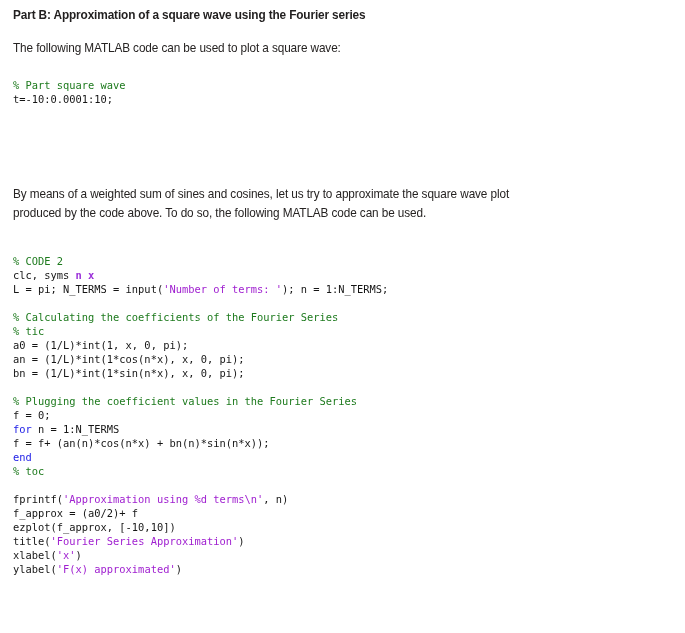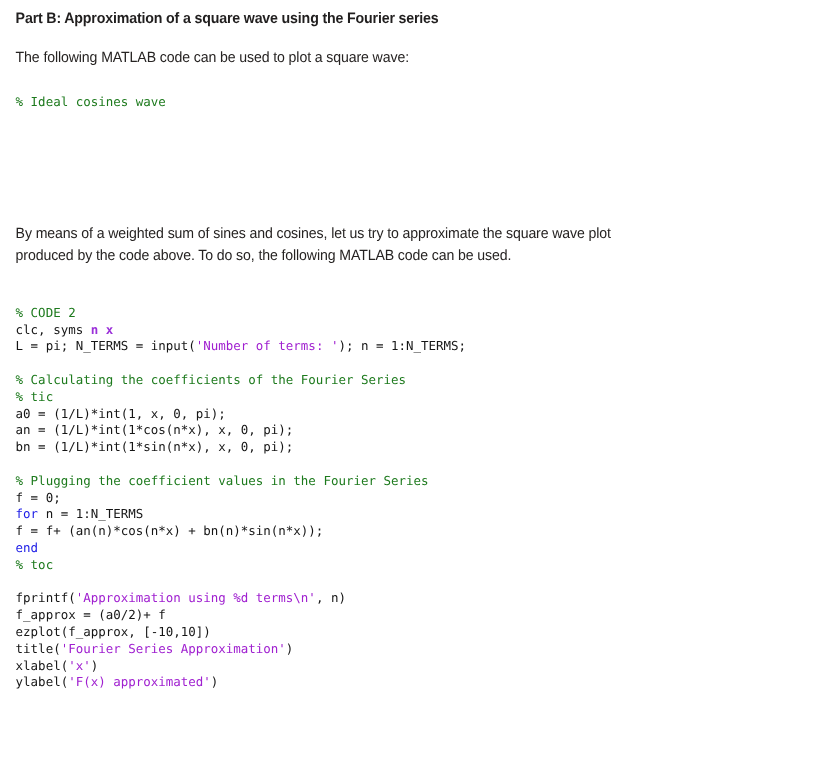--- a/index.html
+++ b/index.html
@@ -71,21 +71,21 @@
 <body>
 
 <div class="page">
 
   <div class="heading">Part B: Approximation of a square wave using the Fourier series</div>
 
   <div class="para para-1">
       <span class="ln">The following MATLAB code can be used to plot a square wave:</span>
     </div>
 
-  <pre class="code" id="code1"><div class="line"><span class="cmt">% Ideal cosines wave</span></div></pre>
+  <pre class="code" id="code1"><div class="line"><span class="cmt">% Part square wave</span></div><div class="line"><span>t=-10:0.0001:10;</span></div></pre>
 
   <div class="para para-2">
       <span class="ln">By means of a weighted sum of sines and cosines, let us try to approximate the square wave plot</span>
       <span class="ln">produced by the code above. To do so, the following MATLAB code can be used.</span>
     </div>
 
   <pre class="code" id="code2"><div class="line"><span class="cmt">% CODE 2</span></div><div class="line"><span>clc, syms </span><span class="sym">n x</span></div><div class="line"><span>L = pi; N_TERMS = input(</span><span class="str">'Number of terms: '</span><span>); n = 1:N_TERMS;</span></div><div class="line blank"></div><div class="line"><span class="cmt">% Calculating the coefficients of the Fourier Series</span></div><div class="line"><span class="cmt">% tic</span></div><div class="line"><span>a0 = (1/L)*int(1, x, 0, pi);</span></div><div class="line"><span>an = (1/L)*int(1*cos(n*x), x, 0, pi);</span></div><div class="line"><span>bn = (1/L)*int(1*sin(n*x), x, 0, pi);</span></div><div class="line blank"></div><div class="line"><span class="cmt">% Plugging the coefficient values in the Fourier Series</span></div><div class="line"><span>f = 0;</span></div><div class="line"><span class="kw">for</span><span> n = 1:N_TERMS</span></div><div class="line"><span>f = f+ (an(n)*cos(n*x) + bn(n)*sin(n*x));</span></div><div class="line"><span class="kw">end</span></div><div class="line"><span class="cmt">% toc</span></div><div class="line blank"></div><div class="line"><span>fprintf(</span><span class="str">'Approximation using %d terms\n'</span><span>, n)</span></div><div class="line"><span>f_approx = (a0/2)+ f</span></div><div class="line"><span>ezplot(f_approx, [-10,10])</span></div><div class="line"><span>title(</span><span class="str">'Fourier Series Approximation'</span><span>)</span></div><div class="line"><span>xlabel(</span><span class="str">'x'</span><span>)</span></div><div class="line"><span>ylabel(</span><span class="str">'F(x) approximated'</span><span>)</span></div></pre>
 
 </div>
 

